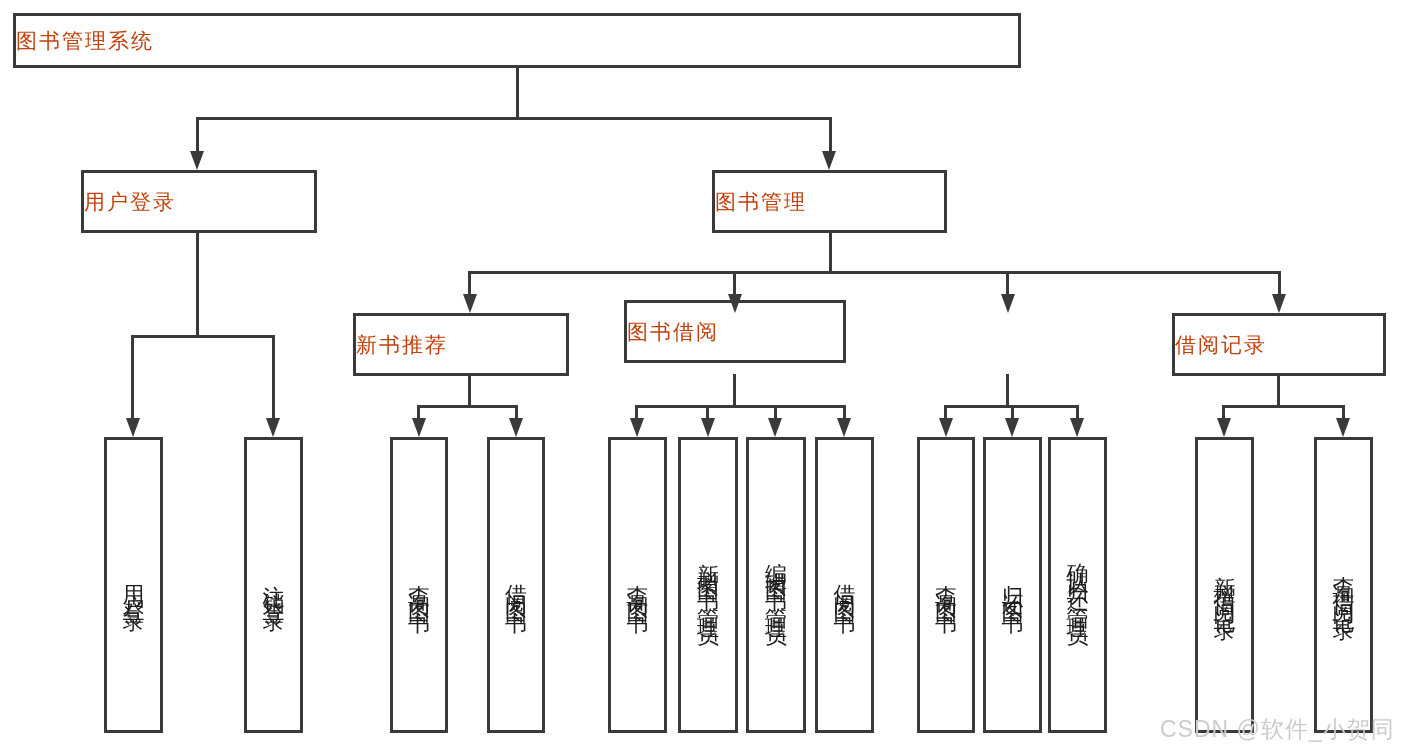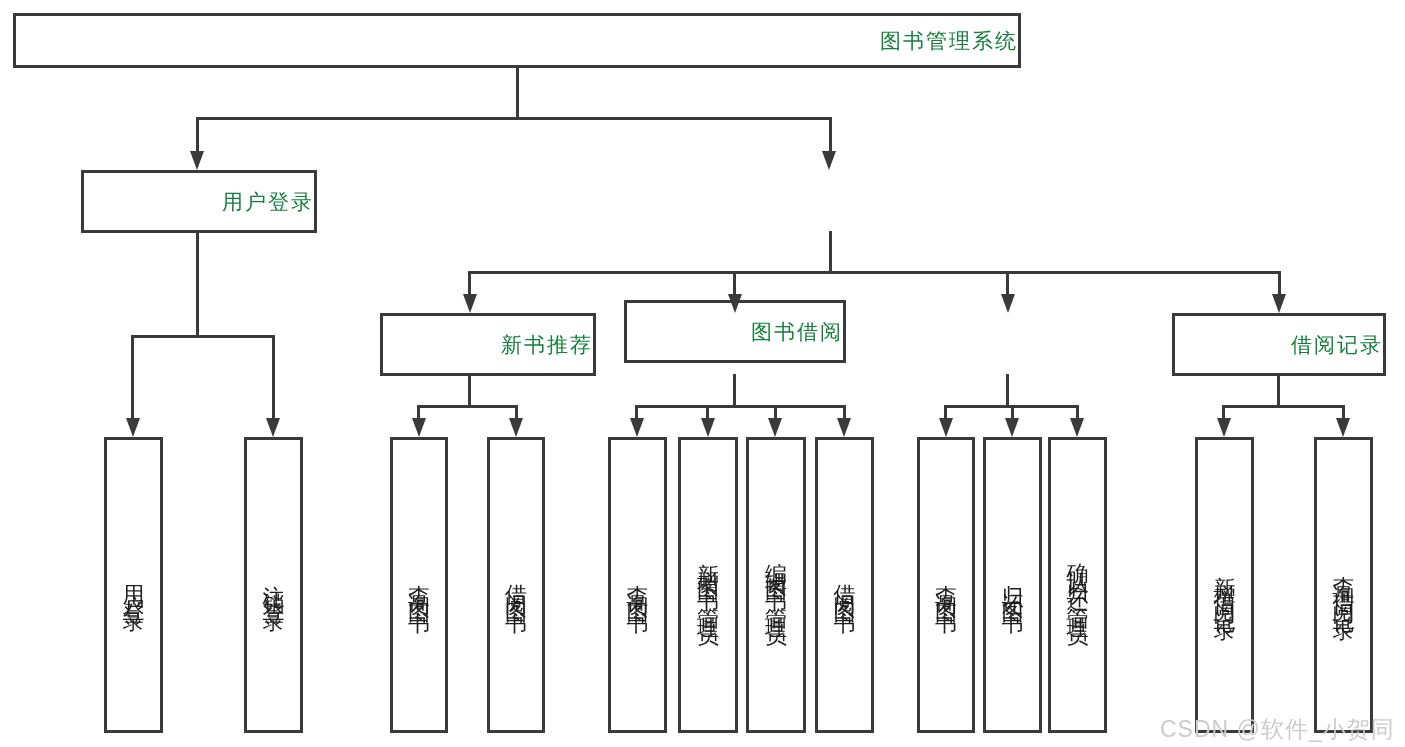--- a/index.html
+++ b/index.html
@@ -16,22 +16,22 @@
   .arrow{
     position:absolute;width:0;height:0;
     border-left:7px solid transparent;
     border-right:7px solid transparent;
     border-top:19px solid #3a3a3a;
   }
   
   .node{
     position:absolute;box-sizing:border-box;
     border:3px solid #3a3a3a;background:#ffffff;
-    display:flex;align-items:center;justify-content:flex-end;
-    font-size:21px;letter-spacing:2px;color:#15803d;
+    display:flex;align-items:center;justify-content:flex-start;
+    font-size:21px;letter-spacing:2px;color:#c2410c;
     white-space:nowrap;
   }
   .vnode{
     position:absolute;box-sizing:border-box;
     border:3px solid #3a3a3a;background:#ffffff;
     display:flex;align-items:center;justify-content:center;
     color:#1e1e1e;
   }
   .vnode span{
     writing-mode:vertical-rl;
@@ -51,22 +51,25 @@
 
 <div id="canvas">
 
   <div class="node" style="left:13px;top:13px;width:1008px;height:55px">
     <span>图书管理系统</span>
   </div>
 
   <div class="node" style="left:81px;top:170px;width:236px;height:63px">
     <span>用户登录</span>
   </div>
+  <div class="node" style="left:712px;top:170px;width:235px;height:63px">
+    <span>图书管理</span>
+  </div>
 
-  <div class="node" style="left:380px;top:313px;width:216px;height:63px">
+  <div class="node" style="left:353px;top:313px;width:216px;height:63px">
     <span>新书推荐</span>
   </div>
   <div class="node" style="left:624px;top:300px;width:222px;height:63px">
     <span>图书借阅</span>
   </div>
   <div class="node" style="left:1172px;top:313px;width:214px;height:63px">
     <span>借阅记录</span>
   </div>
 
   <div class="vnode" style="left:104px;top:437px;width:59px;height:296px">

